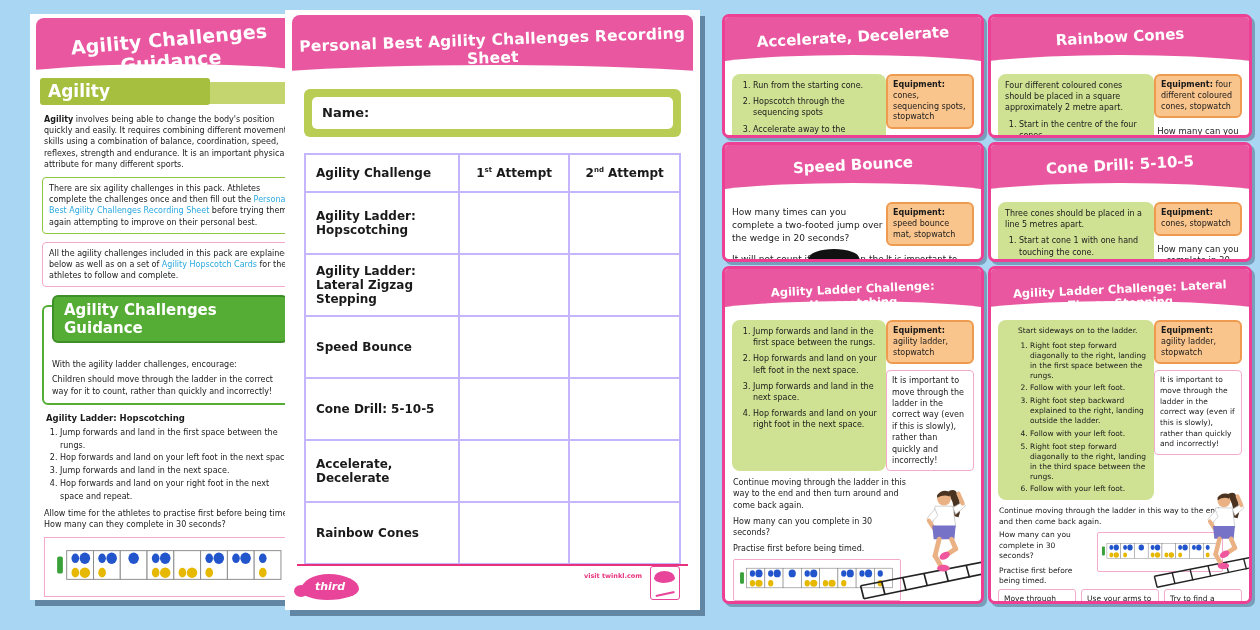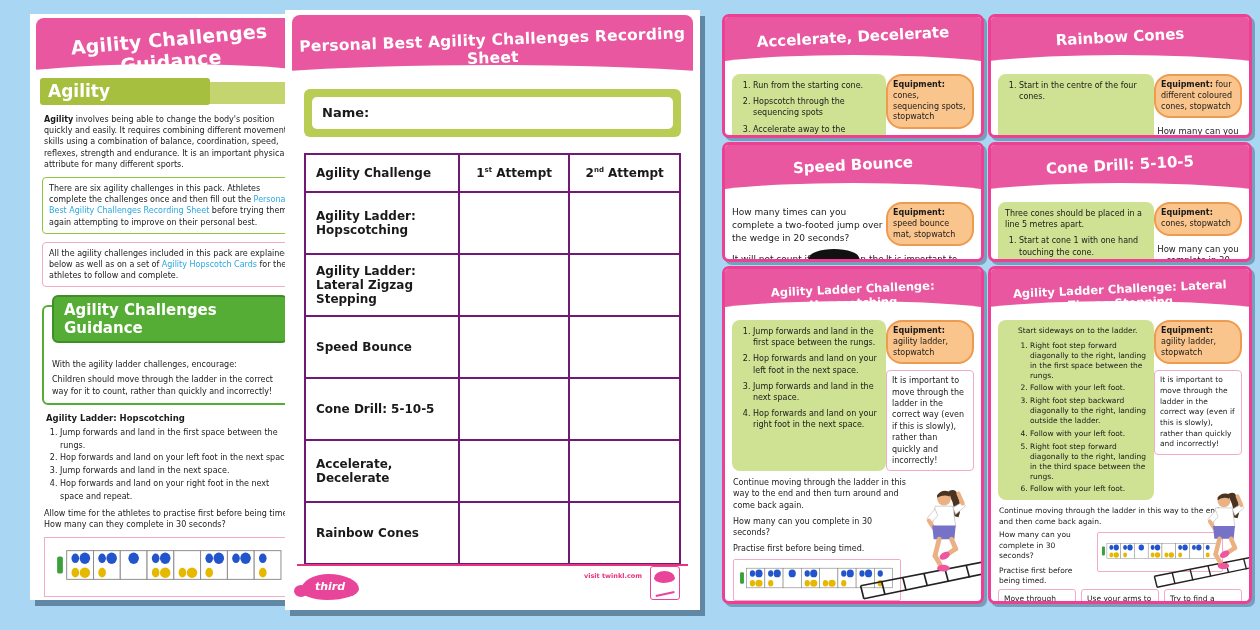--- a/index.html
+++ b/index.html
@@ -35,21 +35,21 @@
   .twinkl-cloud { position:relative; display:inline-block; background:#e8449a; color:#fff; font-weight:bold; font-style:italic; font-size:11px; width:58px; height:26px; line-height:26px; text-align:center; border-radius:48% 52% 55% 45% / 62% 58% 42% 38%; margin-left:14px; }
   .twinkl-cloud::after { content:""; position:absolute; left:-7px; bottom:3px; width:14px; height:12px; background:#e8449a; border-radius:50%; }
 
   
   #recording-page { left:285px; top:10px; width:415px; height:600px; z-index:2; padding:5px 7px; }
   #recording-page .band { height:62px; }
   #recording-page .band-title { font-size:15.5px; transform:rotate(-2deg); top:16px; }
   .name-box { background:#b9cd55; border-radius:6px; margin:12px 12px 0; padding:8px; }
   .name-inner { background:#fff; border-radius:5px; height:32px; line-height:32px; padding-left:10px; font-weight:bold; font-size:13px; }
   table.rec { border-collapse:collapse; margin:16px 12px; width:calc(100% - 24px); }
-  table.rec th, table.rec td { border:2px solid #701a75; font-size:12px; }
+  table.rec th, table.rec td { border:2px solid #c4b5fd; font-size:12px; }
   table.rec th { height:38px; font-weight:bold; }
   table.rec th:first-child { text-align:left; padding-left:10px; width:41%; }
   table.rec td:first-child { text-align:left; padding:0 10px; font-weight:bold; }
   table.rec td { height:62px; width:29.5%; }
   sup { font-size:7px; }
   .rec-footer { position:absolute; left:12px; right:12px; bottom:10px; }
   .rec-footer .foot-rule { margin:0 0 8px; }
   .visit-line { position:absolute; right:46px; bottom:20px; font-size:6.5px; color:#e8327d; font-weight:bold; }
   .stamp { position:absolute; right:8px; bottom:0; width:30px; height:34px; border:1.5px solid #e8449a; border-radius:3px; background:#fff; }
   .stamp .mini-cloud { position:absolute; left:3px; top:4px; width:21px; height:12px; background:#e8449a; border-radius:50% 50% 55% 45%/60% 60% 40% 40%; }
@@ -59,21 +59,21 @@
   .card { position:absolute; background:#fff; border:3px solid #ed3f93; border-radius:7px; overflow:hidden; box-shadow:3px 3px 0 rgba(25,55,85,.35); z-index:1; }
   .card-band { position:relative; height:50px; background:#e8579f; overflow:hidden; }
   .card-band::after { content:""; position:absolute; left:-22%; bottom:-30px; width:144%; height:42px; background:#fff; border-radius:50%; }
   .card-band .card-title { position:absolute; width:100%; text-align:center; top:11px; color:#fff; font-weight:bold; font-size:15px; transform:rotate(-3deg); }
   .card-band .card-title.small { font-size:11.5px; top:13px; transform:rotate(-2.5deg); }
   .card-body { display:flex; padding:7px 7px 0; }
   .green-box { background:#cfe193; border-radius:8px; padding:6px 7px; font-size:8px; line-height:1.4; flex:1; }
   .green-box ol { margin-left:14px; }
   .green-box ol li { margin-bottom:5px; }
   .side-col { width:88px; flex:0 0 88px; font-size:8px; }
-  .equip-box { background:#f9c58d; border:2px solid #ef9b4f; border-radius:16px; padding:4px 5px; font-size:8px; line-height:1.35; }
+  .equip-box { background:#f9c58d; border:2px solid #ef9b4f; border-radius:6px; padding:4px 5px; font-size:8px; line-height:1.35; }
   .equip-box b { font-size:8px; }
   .side-q { text-align:center; margin-top:8px; font-size:8.5px; line-height:1.4; }
   .important-box { border:1.5px solid #f3aacb; border-radius:4px; background:#fff; padding:4px 5px; margin-top:6px; font-size:8px; line-height:1.42; }
   .plain-body { font-size:9px; line-height:1.45; flex:1; padding-top:4px; }
   .plain-body p { margin-bottom:8px; }
   .wedge { position:absolute; left:84px; bottom:-8px; width:50px; height:18px; background:#111; border-radius:50% 50% 0 0; }
   #card-accelerate { left:722px; top:14px; width:262px; height:124px; }
   #card-rainbow    { left:988px; top:14px; width:264px; height:124px; }
   #card-speedbounce{ left:722px; top:142px; width:262px; height:120px; }
   #card-conedrill  { left:988px; top:142px; width:264px; height:120px; }
@@ -277,20 +277,21 @@
     </div>
   </div>
 </div>
 
 <div class="card" id="card-rainbow">
   <div class="card-band">
     <div class="card-title">Rainbow Cones</div>
   </div>
   <div class="card-body">
     <div class="green-box">
+      <div class="gb-intro">Four different coloured cones should be placed in a square approximately 2 metre apart.</div>
       <ol>
         <li>Start in the centre of the four cones.</li>
 
       </ol>
     </div>
     <div class="side-col">
       <div class="equip-box"><b>Equipment:</b> <span>four different coloured cones, stopwatch</span></div>
       <div class="side-q">How many can you complete in 30 seconds?</div>
     </div>
   </div>
@@ -372,21 +373,21 @@
 <div class="card" id="card-zigzag">
   <div class="card-band">
     <div class="card-title small">Agility Ladder Challenge: Lateral Zigzag Stepping</div>
   </div>
   <div class="card-body" style="padding-bottom:0;">
     <div class="green-box" style="font-size:7.5px; line-height:1.32;padding-left:20px;">
       <div class="gb-intro">Start sideways on to the ladder.</div>
       <ol style="margin-left:12px;">
         <li style="margin-bottom:3px;">Right foot step forward diagonally to the right, landing in the first space between the rungs.</li>
         <li style="margin-bottom:3px;">Follow with your left foot.</li>
-        <li style="margin-bottom:3px;">Right foot step backward diagonally to the right, landing outside the ladder.</li>
+        <li style="margin-bottom:3px;">Right foot step backward explained to the right, landing outside the ladder.</li>
         <li style="margin-bottom:3px;">Follow with your left foot.</li>
         <li style="margin-bottom:3px;">Right foot step forward diagonally to the right, landing in the third space between the rungs.</li>
         <li style="margin-bottom:0;">Follow with your left foot.</li>
       </ol>
     </div>
     <div class="side-col">
       <div class="equip-box"><b>Equipment:</b> <span>agility ladder, stopwatch</span></div>
       <div class="important-box" style="font-size:7.5px;">It is important to move through the ladder in the correct way (even if this is slowly), rather than quickly and incorrectly!</div>
     </div>
   </div>

